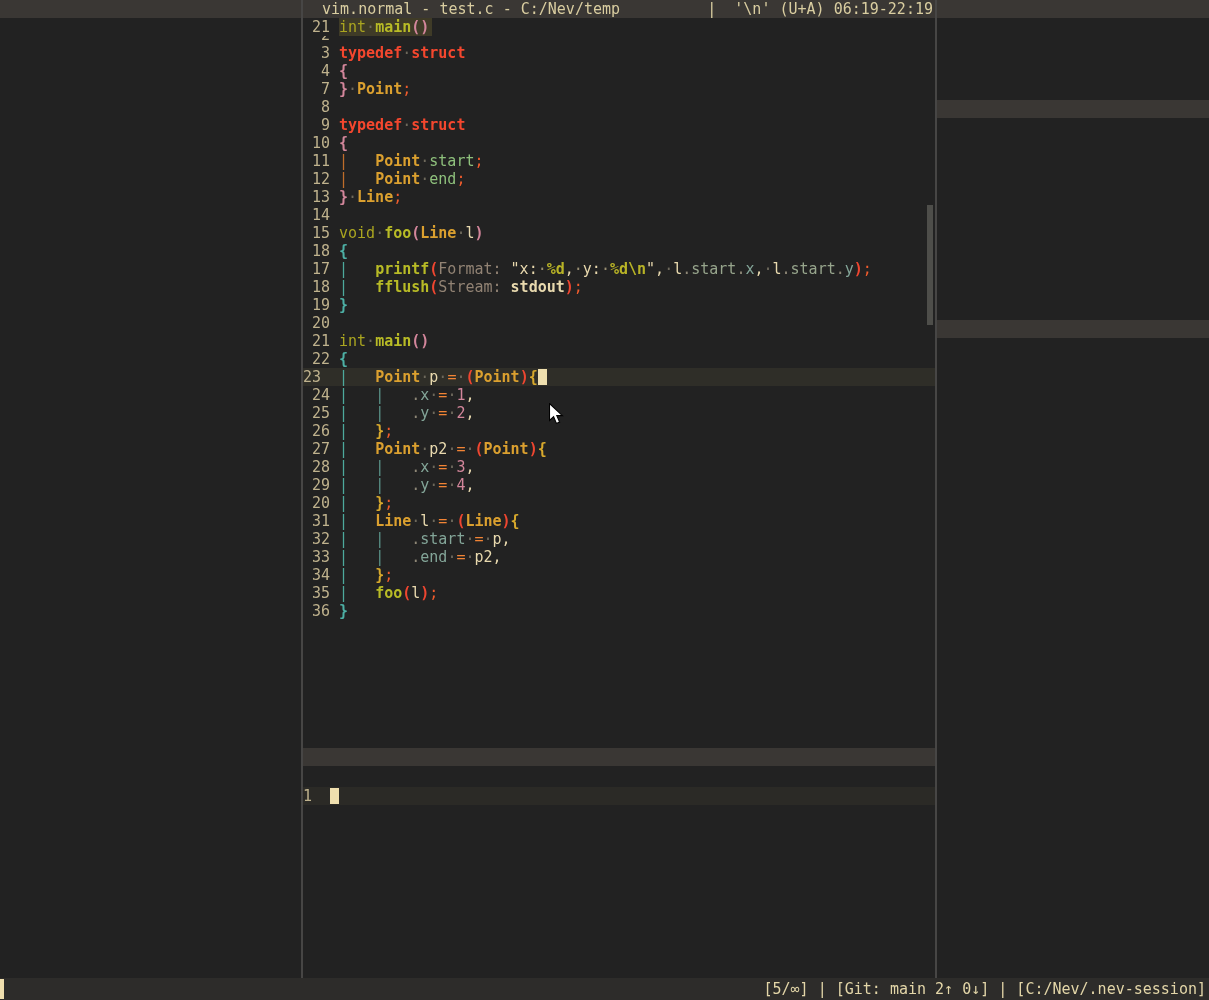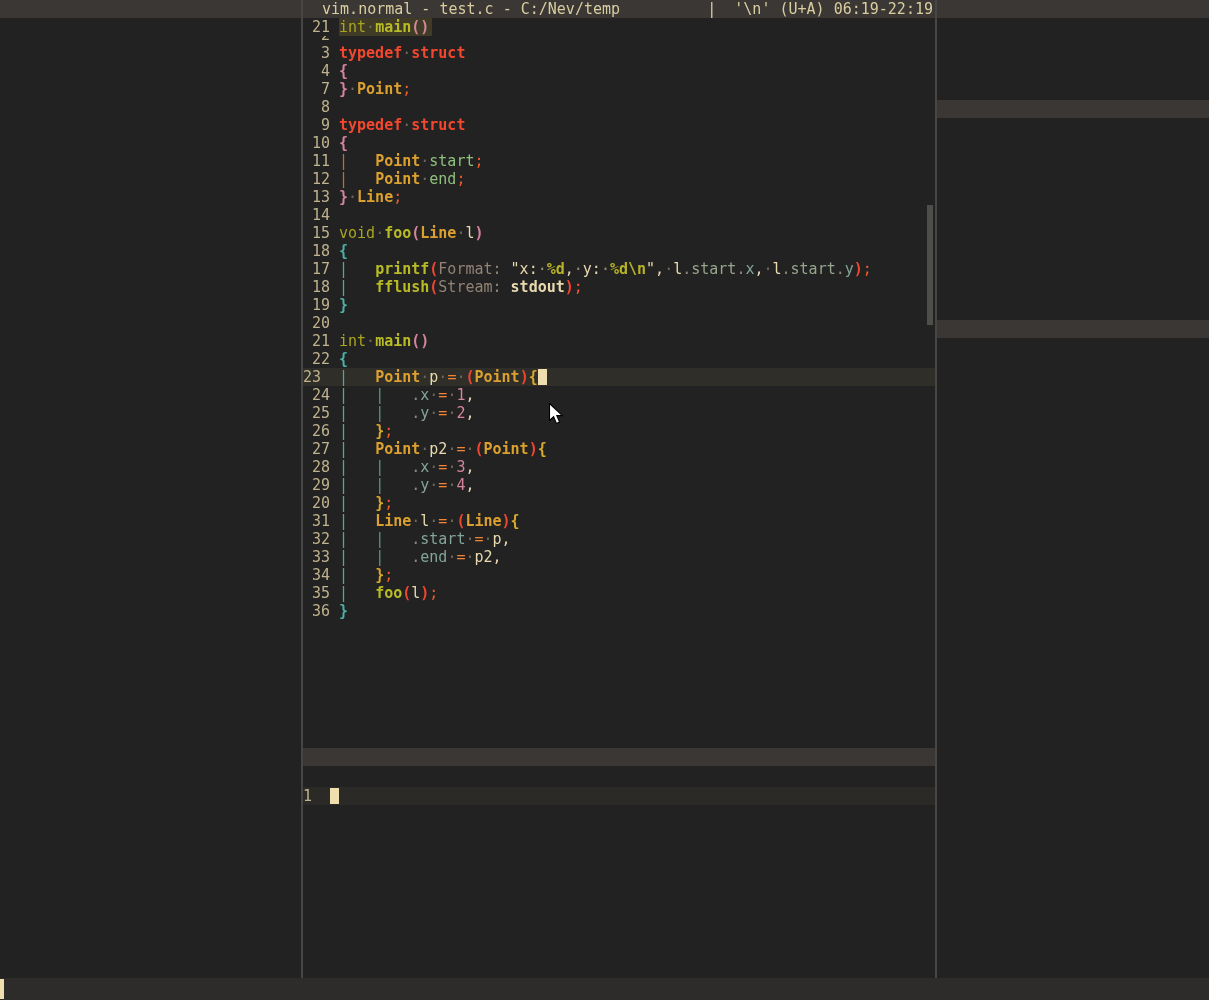--- a/index.html
+++ b/index.html
@@ -125,19 +125,20 @@
     </div>
     <div class="rspacer2"></div>
     <div class="bar pl3">
       
     </div>
     <div></div>
   </div>
 
   <div id="status-bar">
     <div id="status-left-marker"></div>
+    <span id="status-right">[5/∞] | [Git: main 2↑ 0↓] | [C:/Nev/.nev-session]</span>
   </div>
 
   <svg id="mouse-cursor" width="16" height="23" viewBox="0 0 16 23">
     <polygon points="0.5,0.5 0.5,17.5 4.6,13.7 7.4,20.4 10.6,19.1 7.8,12.6 13.4,12.6" fill="#ffffff" stroke="#000000" stroke-width="1.1"></polygon>
   </svg>
 
 </div>
 
 </body></html>

